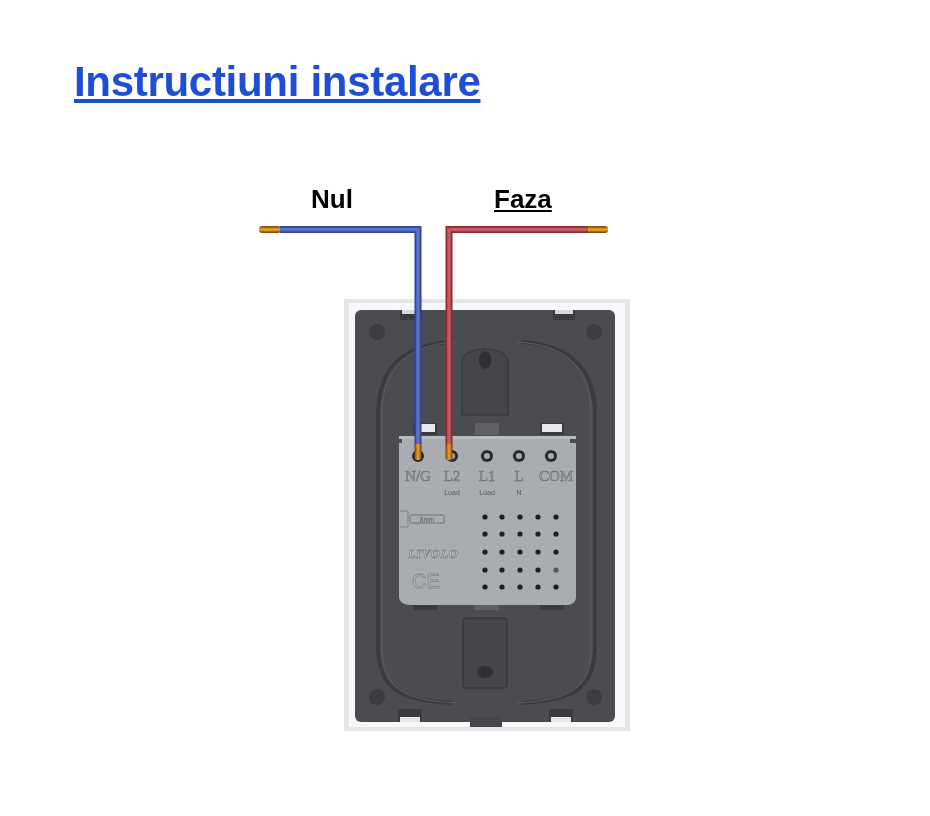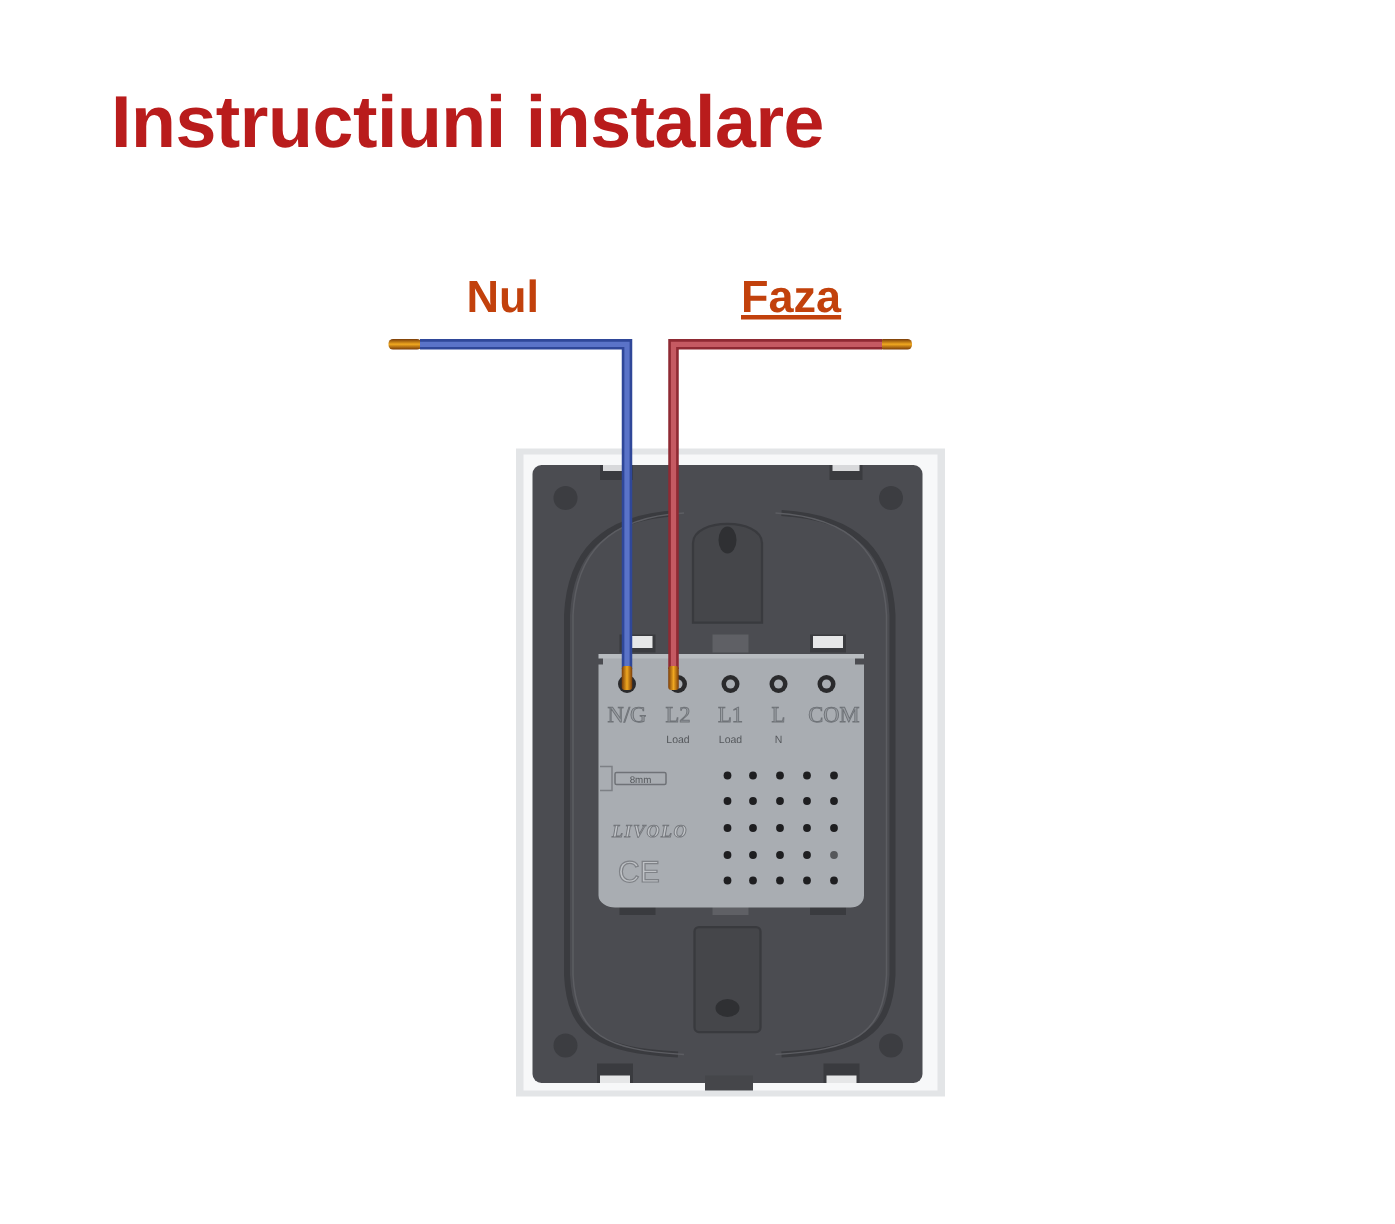--- a/index.html
+++ b/index.html
@@ -1,18 +1,18 @@
 <!DOCTYPE html>
 <html><head>
 <meta charset="utf-8">
 <style>
   html, body { margin:0; padding:0; background:#ffffff; }
   body { width:930px; height:816px; position:relative; overflow:hidden; font-family:"Liberation Sans", sans-serif; }
-  .title { position:absolute; left:74px; top:56px; font-size:49px; font-weight:bold; color:#b91c1c; letter-spacing:-0.3px; line-height:52px; }
-  .wire-label { position:absolute; top:184px; font-size:30px; font-weight:bold; color:#c2410c; line-height:30px; }
+  .title { position:absolute; left:74px; top:56px; font-size:42px; font-weight:bold; color:#1d4ed8; letter-spacing:-0.3px; line-height:52px;text-decoration:underline; }
+  .wire-label { position:absolute; top:184px; font-size:26px; font-weight:bold; color:#000000; line-height:30px; }
   #diagram { position:absolute; left:0; top:0; }
   .term-label { font-family:"Liberation Serif", serif; fill:#9a9ea3; stroke:#6f7378; stroke-width:0.6; }
 </style>
 </head>
 <body>
 
 <div class="title">Instructiuni instalare</div>
 <div class="wire-label" style="left:311px;">Nul</div>
 <div class="wire-label" style="left:494px;text-decoration:underline;">Faza</div>
 

